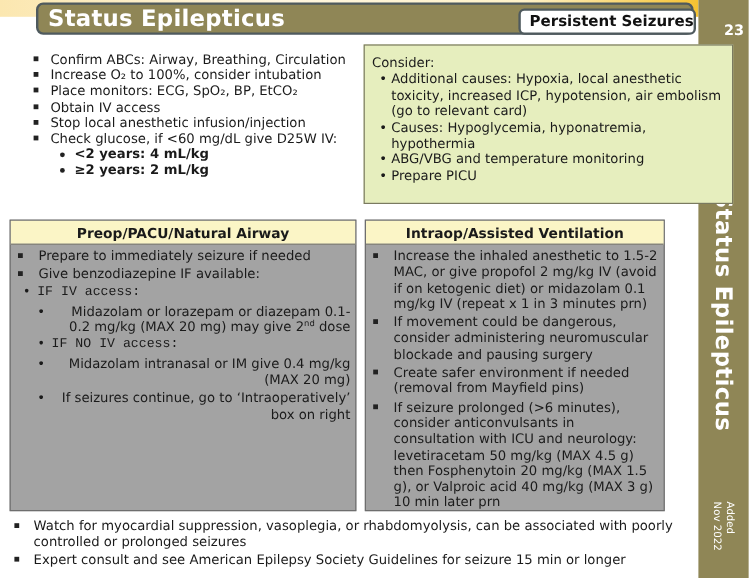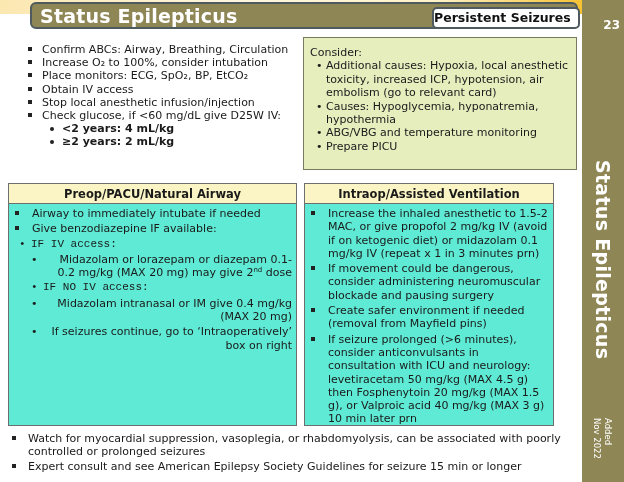--- a/index.html
+++ b/index.html
@@ -10,46 +10,46 @@
     .top-band { position:absolute; left:0; top:0; width:582px; height:14px;
       background:linear-gradient(90deg,#fbe7b0 0%,#fff6df 40%,#fff2c8 75%,#f5c232 100%); }
     .right-strip { position:absolute; left:582px; top:0; width:42px; height:482px; background:#8f8656; }
 
     .title-bar { position:absolute; left:30px; top:2px; width:548px; height:27px;
       background:#8f8656; border:2px solid #4f5a5e; border-radius:6px; }
     .title-text { position:absolute; left:8px; top:1px; font-family:"DejaVu Sans", sans-serif;
       font-weight:bold; font-size:19px; color:#ffffff; letter-spacing:0.2px; }
     .subtitle-box { position:absolute; left:400px; top:3px; width:148px; height:22px;
       background:#ffffff; border:2px solid #4f5a5e; border-radius:5px;
-      text-align:left; font-weight:bold; font-size:12.5px; line-height:18px; color:#111; }
+      text-align:right; font-weight:bold; font-size:12.5px; line-height:18px; color:#111; }
 
     .page-num { position:absolute; left:582px; top:18px; width:38px; text-align:right;
       font-weight:bold; font-size:12px; color:#ffffff; }
     .side-title { position:absolute; left:592px; top:160px; writing-mode:vertical-rl;
       font-weight:bold; font-size:19px; color:#ffffff; letter-spacing:0.3px; }
     .side-added { position:absolute; left:591px; top:418px; writing-mode:vertical-rl;
       font-size:8.5px; color:#ffffff; line-height:11px; }
 
     
     .top-list { position:absolute; left:28px; top:43px; width:285px; font-size:11px; line-height:13.2px; list-style:none; }
     .top-list li { position:relative; padding-left:14px; }
     .top-list li::before { content:""; position:absolute; left:0; top:4px; width:4px; height:4px; background:#222; }
     .sub-list { list-style:none; padding-left:22px;font-weight:bold; }
     .sub-list li { padding-left:12px; }
     .sub-list li::before { width:4px; height:4px; border-radius:50%; top:5px; left:0; }
 
     
-    .consider-box { position:absolute; left:303px; top:37px; width:274px; height:133px;
+    .consider-box { position:absolute; left:303px; top:37px; width:308px; height:133px;
       background:#e6eebe; border:1px solid #7a7a60; padding:8px 6px; font-size:11px; line-height:13.4px; }
     .consider-box ul { list-style:none; padding-left:6px; }
     .consider-box li { position:relative; padding-left:10px; }
     .consider-box li::before { content:"\2022"; position:absolute; left:0; top:0; }
 
     
-    .panel { position:absolute; top:183px; height:243px; border:1px solid #6e6e6e; background:#5eead4; }
+    .panel { position:absolute; top:183px; height:243px; border:1px solid #6e6e6e; background:#a3a3a3; }
     .panel-left { left:8px; width:289px; }
     .panel-right { left:304px; width:250px; }
     .panel-header { height:20px; background:#fbf5c6; border-bottom:1px solid #6e6e6e;
       text-align:center; font-weight:bold; font-size:11.5px; line-height:20px; }
     .panel-list { list-style:none; font-size:11px; line-height:13.3px; padding:3px 4px 0 6px; }
     .panel-list > li { position:relative; padding-left:17px; margin-bottom:2px; }
     .panel-list > li.sq::before { content:""; position:absolute; left:0; top:4px; width:4px; height:4px; background:#222; }
     .panel-list > li.l1 { padding-left:12px; margin-left:4px;font-family:Liberation Mono, monospace; }
     .panel-list > li.l1::before { content:"\2022"; position:absolute; left:0; top:0; }
     .panel-list > li.l2 { padding-left:20px; margin-left:16px;text-align:right; }
@@ -101,21 +101,21 @@
     <li data-name="list-item">Additional causes: Hypoxia, local anesthetic toxicity, increased ICP, hypotension, air embolism (go to relevant card)</li>
     <li data-name="list-item">Causes: Hypoglycemia, hyponatremia, hypothermia</li>
     <li data-name="list-item">ABG/VBG and temperature  monitoring</li>
     <li data-name="list-item">Prepare PICU</li>
   </ul>
 </div>
 
 <div class="panel panel-left" data-name="preop-panel">
   <div class="panel-header" data-name="preop-panel-header">Preop/PACU/Natural Airway</div>
   <ul class="panel-list" data-name="preop-list">
-    <li class="sq" data-name="list-item">Airway to immediately intubate if needed</li>
+    <li class="sq" data-name="list-item">Prepare to immediately seizure if needed</li>
     <li class="sq" data-name="list-item">Give benzodiazepine IF available:</li>
     <li class="l1" data-name="list-item">IF IV access:</li>
     <li class="l2" data-name="list-item"><span data-name="dose-text">Midazolam or lorazepam or diazepam 0.1-0.2 mg/kg (MAX 20 mg) may give 2</span><sup data-name="ordinal-suffix">nd</sup><span data-name="dose-text-end"> dose</span></li>
     <li class="l1" style="margin-left:16px" data-name="list-item">IF NO IV access:</li>
     <li class="l2" data-name="list-item">Midazolam intranasal or IM give 0.4 mg/kg (MAX 20 mg)</li>
     <li class="l2" data-name="list-item">If seizures continue, go to ‘Intraoperatively’ box on right</li>
   </ul>
 </div>
 
 <div class="panel panel-right" data-name="intraop-panel">

